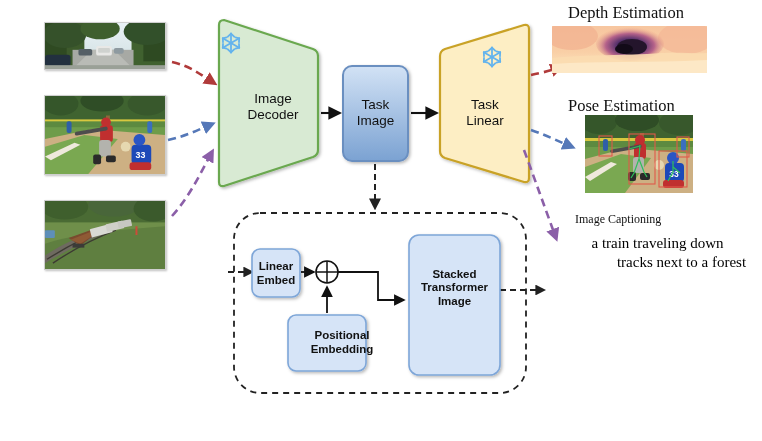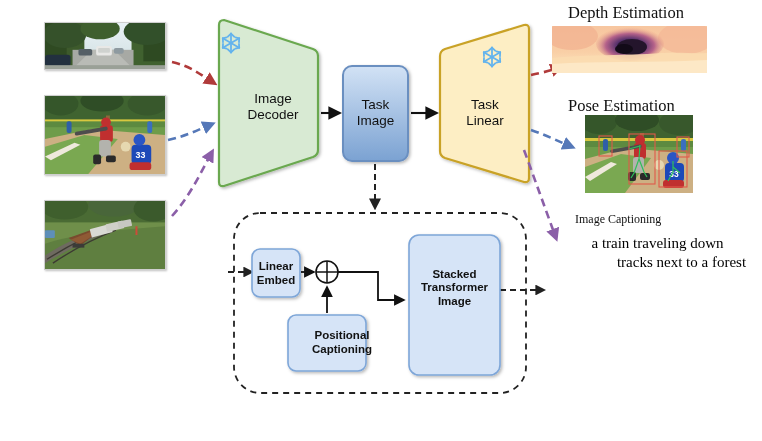--- a/index.html
+++ b/index.html
@@ -286,21 +286,21 @@
     <span>Linear</span>
   </div>
 
   <div class="nodetxt t12" style="left:250px;top:255px;width:52px;height:38px;flex-direction:column;">
     <span>Linear</span>
     <span>Embed</span>
   </div>
 
   <div class="nodetxt t12" style="left:275px;top:324px;width:78px;height:38px;flex-direction:column;margin-left:28px;">
     <span>Positional</span>
-    <span>Captioning</span>
+    <span>Embedding</span>
   </div>
 
   <div class="nodetxt t12" style="left:409px;top:259px;width:91px;height:58px;flex-direction:column;">
     <span>Stacked</span>
     <span>Transformer</span>
     <span>Image</span>
   </div>
 
   <div class="heading" style="left:568px;top:3px;font-size:16.5px;">Depth Estimation</div>
 

